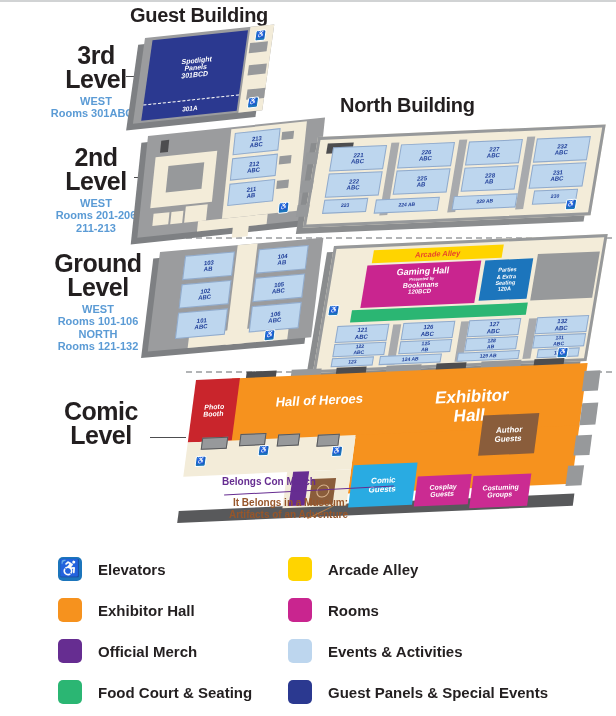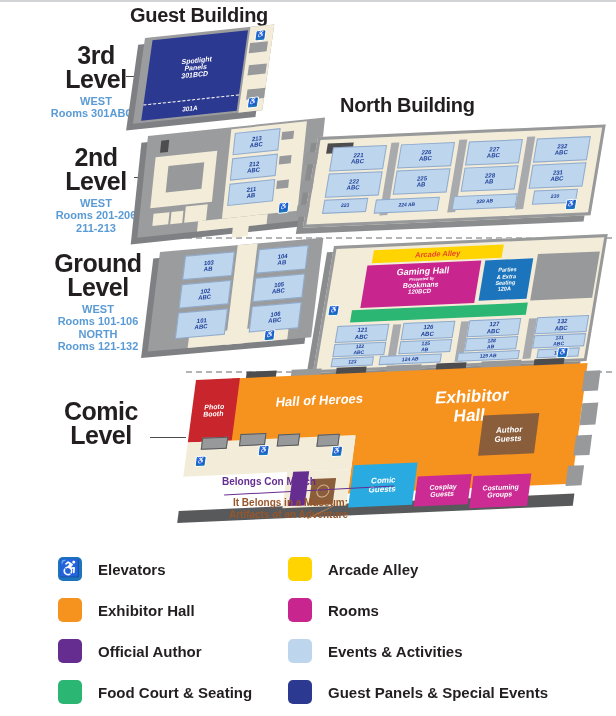--- a/index.html
+++ b/index.html
@@ -267,21 +267,21 @@
   <div class="lg-row" style="left:58px;top:557px">
     <div class="lg-swatch" style="background: rgb(28, 117, 188);">♿</div>
     <div class="lg-label">Elevators</div>
   </div>
   <div class="lg-row" style="left:58px;top:598px">
     <div class="lg-swatch" style="background: rgb(246, 146, 30);"></div>
     <div class="lg-label">Exhibitor Hall</div>
   </div>
   <div class="lg-row" style="left:58px;top:639px">
     <div class="lg-swatch" style="background: rgb(102, 45, 145);"></div>
-    <div class="lg-label">Official Author</div>
+    <div class="lg-label">Official Merch</div>
   </div>
   <div class="lg-row" style="left:58px;top:680px">
     <div class="lg-swatch" style="background: rgb(43, 182, 115);"></div>
     <div class="lg-label">Food Court &amp; Seating</div>
   </div>
   <div class="lg-row" style="left:288px;top:557px">
     <div class="lg-swatch" style="background: rgb(255, 212, 0);"></div>
     <div class="lg-label">Arcade Alley</div>
   </div>
   <div class="lg-row" style="left:288px;top:598px">

